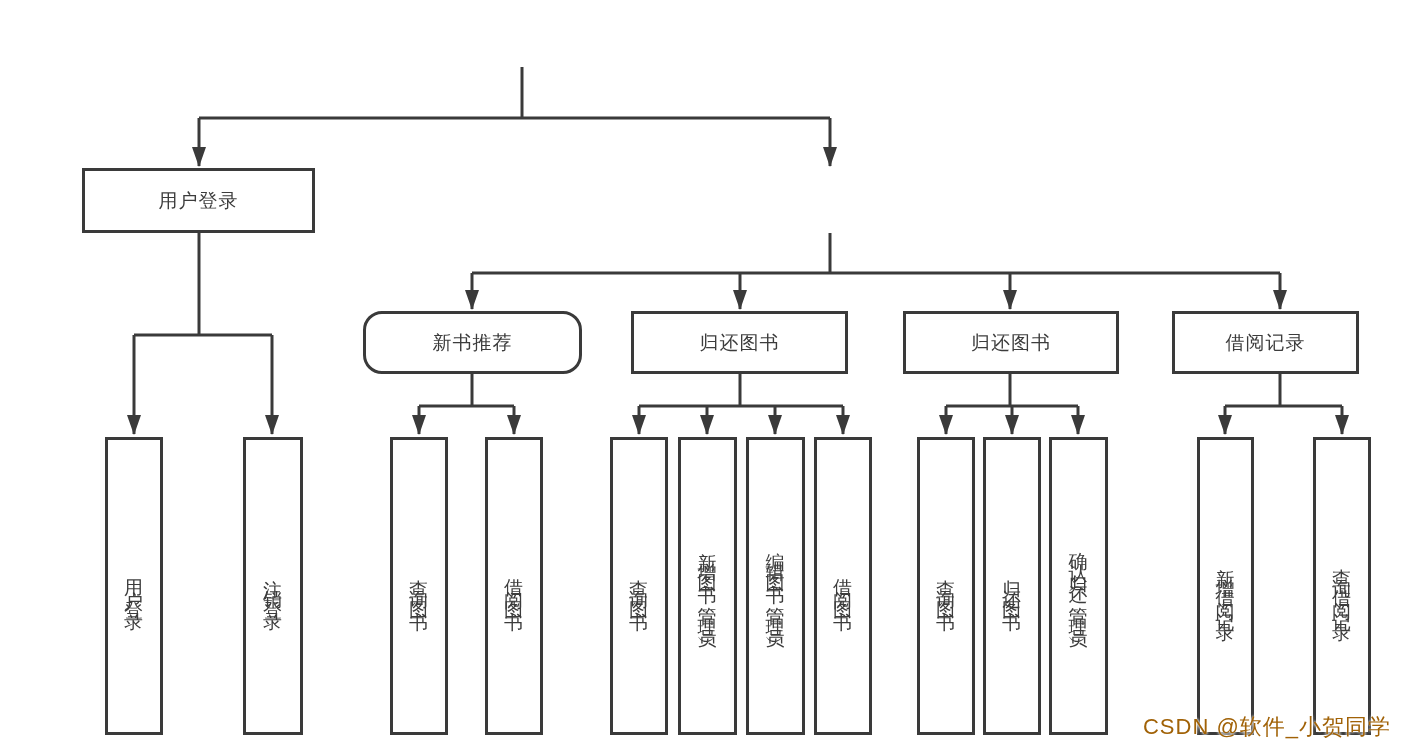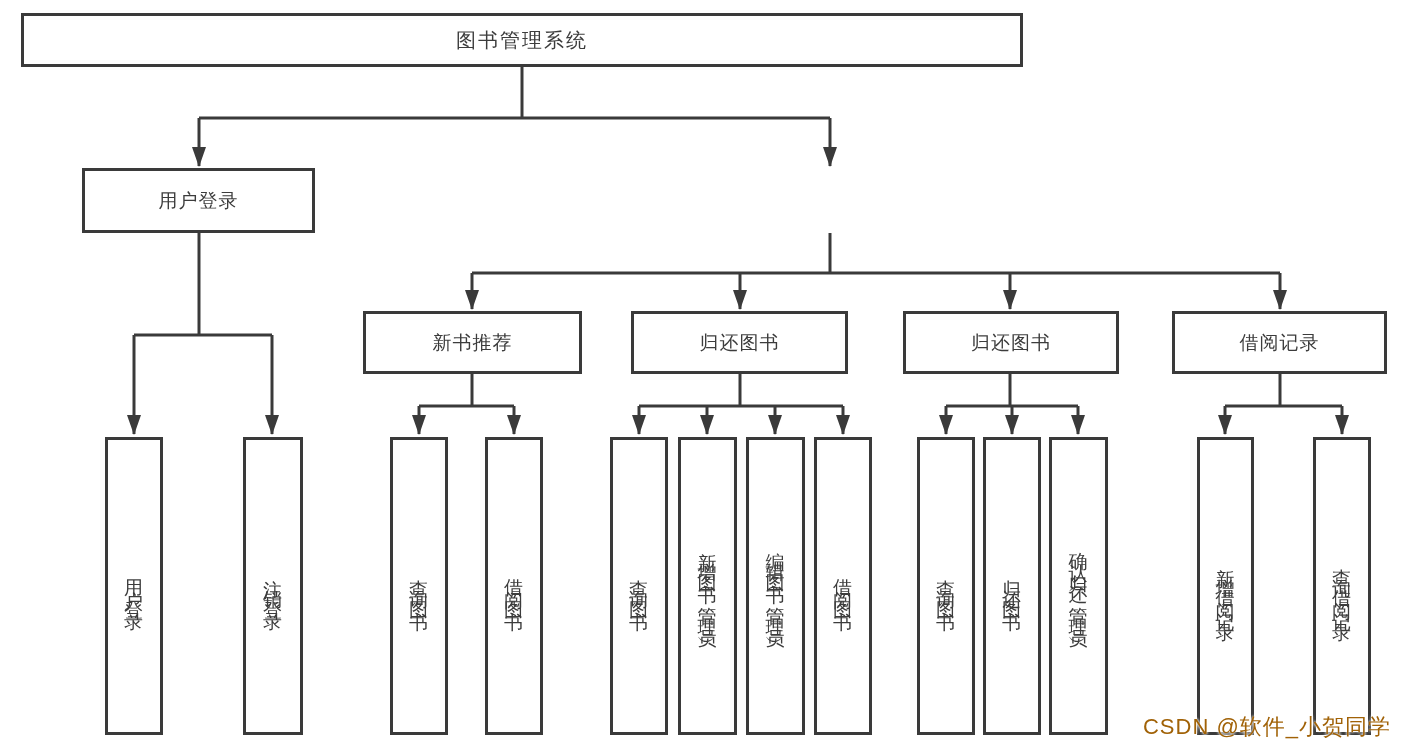--- a/index.html
+++ b/index.html
@@ -44,24 +44,24 @@
     font-size: 19px;
     writing-mode: vertical-rl;
     text-orientation: mixed;
     letter-spacing: 11px;
     line-height: 1;
   }
   
   .n-root          { left: 21px;   top: 13px;  width: 1002px; height: 54px; }
   .n-user-login    { left: 82px;   top: 168px; width: 233px;  height: 65px; }
   .n-book-mgmt     { left: 712px;  top: 168px; width: 235px;  height: 65px; }
-  .n-new-book      { left: 363px;  top: 311px; width: 219px;  height: 63px; }
+  .n-new-book      { left: 363px;  top: 311px; width: 219px;  height: 63px; border-radius: 19px; }
   .n-book-borrow   { left: 631px;  top: 311px; width: 217px;  height: 63px; }
   .n-current       { left: 903px;  top: 311px; width: 216px;  height: 63px; }
-  .n-records       { left: 1172px; top: 311px; width: 215px;  height: 63px; }
+  .n-records       { left: 1172px; top: 311px; width: 187px;  height: 63px; }
   .leaf            { top: 437px; height: 298px; }
   .l-user-login    { left: 105px;  width: 58px; }
   .l-logout        { left: 243px;  width: 60px; }
   .l-rec-query     { left: 390px;  width: 58px; }
   .l-rec-borrow    { left: 485px;  width: 58px; }
   .l-bb-query      { left: 610px;  width: 58px; }
   .l-bb-add        { left: 678px;  width: 59px; }
   .l-bb-edit       { left: 746px;  width: 59px; }
   .l-bb-borrow     { left: 814px;  width: 58px; }
   .l-cb-query      { left: 917px;  width: 58px; }
@@ -129,21 +129,20 @@
       <line x1="1012" y1="406" x2="1012" y2="434" marker-end="url(#arrowhead)"></line>
       <line x1="1078" y1="406" x2="1078" y2="434" marker-end="url(#arrowhead)"></line>
 
       <line x1="1280" y1="374" x2="1280" y2="406"></line>
       <line x1="1225" y1="406" x2="1342" y2="406"></line>
       <line x1="1225" y1="406" x2="1225" y2="434" marker-end="url(#arrowhead)"></line>
       <line x1="1342" y1="406" x2="1342" y2="434" marker-end="url(#arrowhead)"></line>
     </g>
   </svg>
 
-  <div class="node root-node n-root">图书管理系统</div>
 
   <div class="node hnode n-user-login">用户登录</div>
 
   <div class="node hnode n-new-book">新书推荐</div>
   <div class="node hnode n-book-borrow">归还图书</div>
   <div class="node hnode n-current">归还图书</div>
   <div class="node hnode n-records">借阅记录</div>
 
   <div class="node vnode leaf l-user-login">用户登录</div>
   <div class="node vnode leaf l-logout">注销登录</div>

